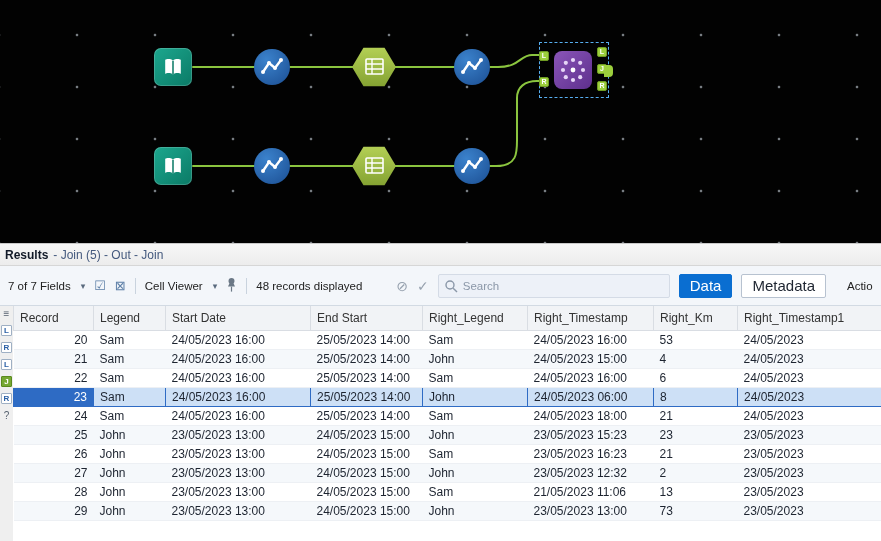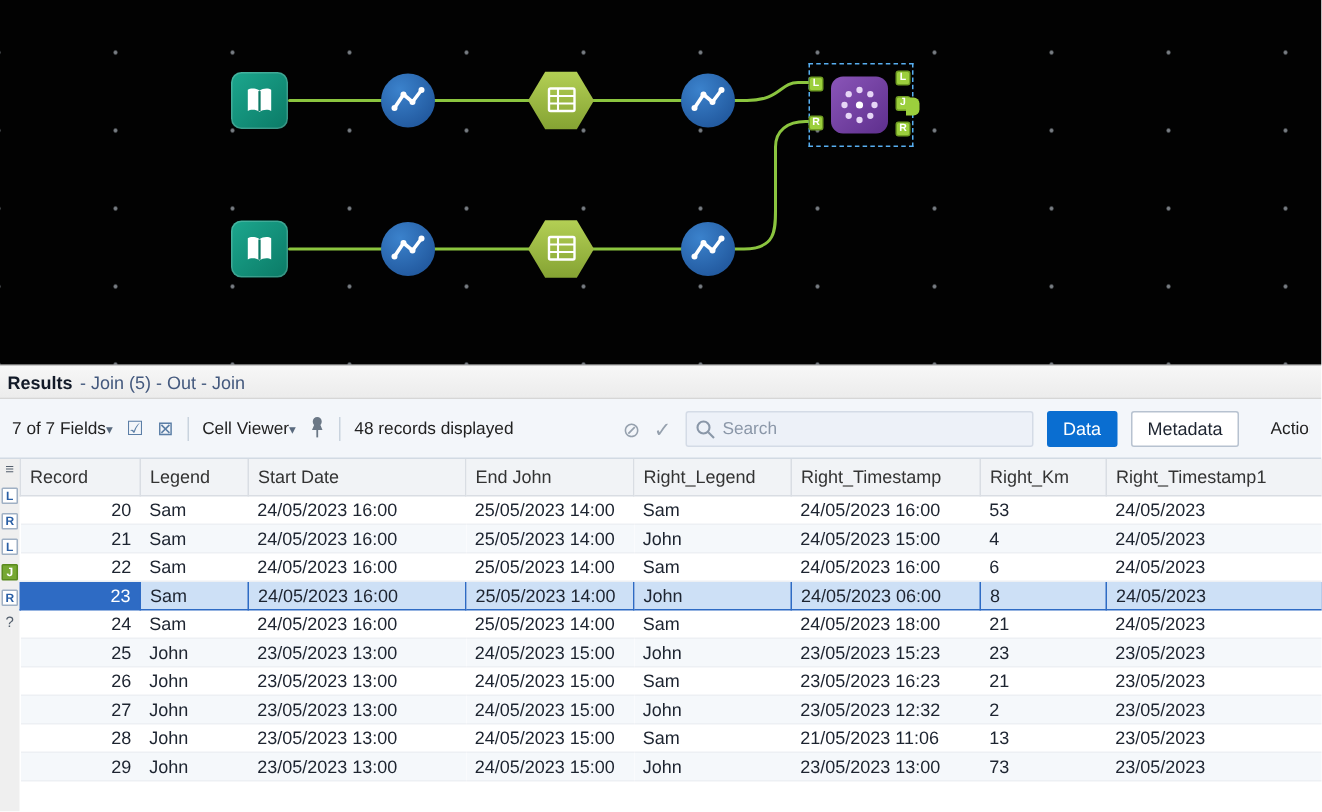--- a/index.html
+++ b/index.html
@@ -33,33 +33,33 @@
   
   .results-header { height:23px; background:linear-gradient(#f7f7f7,#ececec);
     border-top:1px solid #c9c9c9; border-bottom:1px solid #d6d6d6;
     display:flex; align-items:center; padding-left:5px; font-size:12px; }
   .results-header .title { font-weight:bold; color:#121a28; }
   .results-header .path { color:#44597e; margin-left:5px; }
 
   
   .toolbar { height:40px; background:#f3f6fa; border-bottom:1px solid #d2dae3;
     display:flex; align-items:center; padding:0 8px; gap:9px; font-size:11.5px; color:#222; }
-  .dropdown { display:flex; align-items:center; gap:0; cursor:default; }
+  .dropdown { display:flex; align-items:center; gap:10px; cursor:default; }
   .caret { color:#5a6a7e; font-size:9px; }
   .tb-icon { color:#5b7ea6; font-size:13px; line-height:1; }
   .tb-icon.muted { color:#96a1ae; font-size:14px; }
   .vsep { width:1px; height:16px; background:#c9d3de; }
   .spacer { flex:1; }
   .search { position:relative; width:232px; height:24px; }
   .search input { width:100%; height:100%; border:1px solid #d4dbe6; background:#edf1f8;
     border-radius:2px; padding:0 6px 0 24px; font-size:11.5px; color:#333;
     font-family:"Liberation Sans", sans-serif; outline:none; }
   .search input::placeholder { color:#8b97a8; }
   .search svg { position:absolute; left:6px; top:5px; }
-  .btn { height:24px; padding:0 10px; font-size:12px; border:1px solid #b7c2d0;
+  .btn { height:24px; padding:0 10px; font-size:15px; border:1px solid #b7c2d0;
     background:#fff; color:#1d2430; border-radius:2px; font-family:"Liberation Sans", sans-serif; }
   .btn.primary { background:#0a6ed1; border-color:#0a6ed1; color:#fff; }
   .actions { margin-left:12px; width:26px; overflow:hidden; white-space:nowrap; color:#222; }
 
   
   .results-body { display:flex; height:235px; }
   .side-strip { width:13px; background:#efefef; padding-top:2px; }
   .strip-item { width:11px; height:11px; margin:0 1px 6px 1px; border:1px solid #9fb0c4;
     background:#fff; color:#2a5fa5; font-size:8px; line-height:9px; text-align:center;
     font-weight:bold; border-radius:1px; }
@@ -237,21 +237,21 @@
             <col style="width:105px">
             <col style="width:126px">
           <col style="width:84px">
             <col style="width:144px">
         </colgroup>
         <thead>
             <tr>
               <th>Record</th>
               <th>Legend</th>
               <th>Start Date</th>
-              <th>End John</th>
+              <th>End Start</th>
               <th>Right_Legend</th>
               <th>Right_Timestamp</th>
               <th>Right_Km</th>
               <th>Right_Timestamp1</th>
             </tr>
           </thead>
         <tbody>
             <tr>
               <td class="num">20</td>
               <td>Sam</td>

